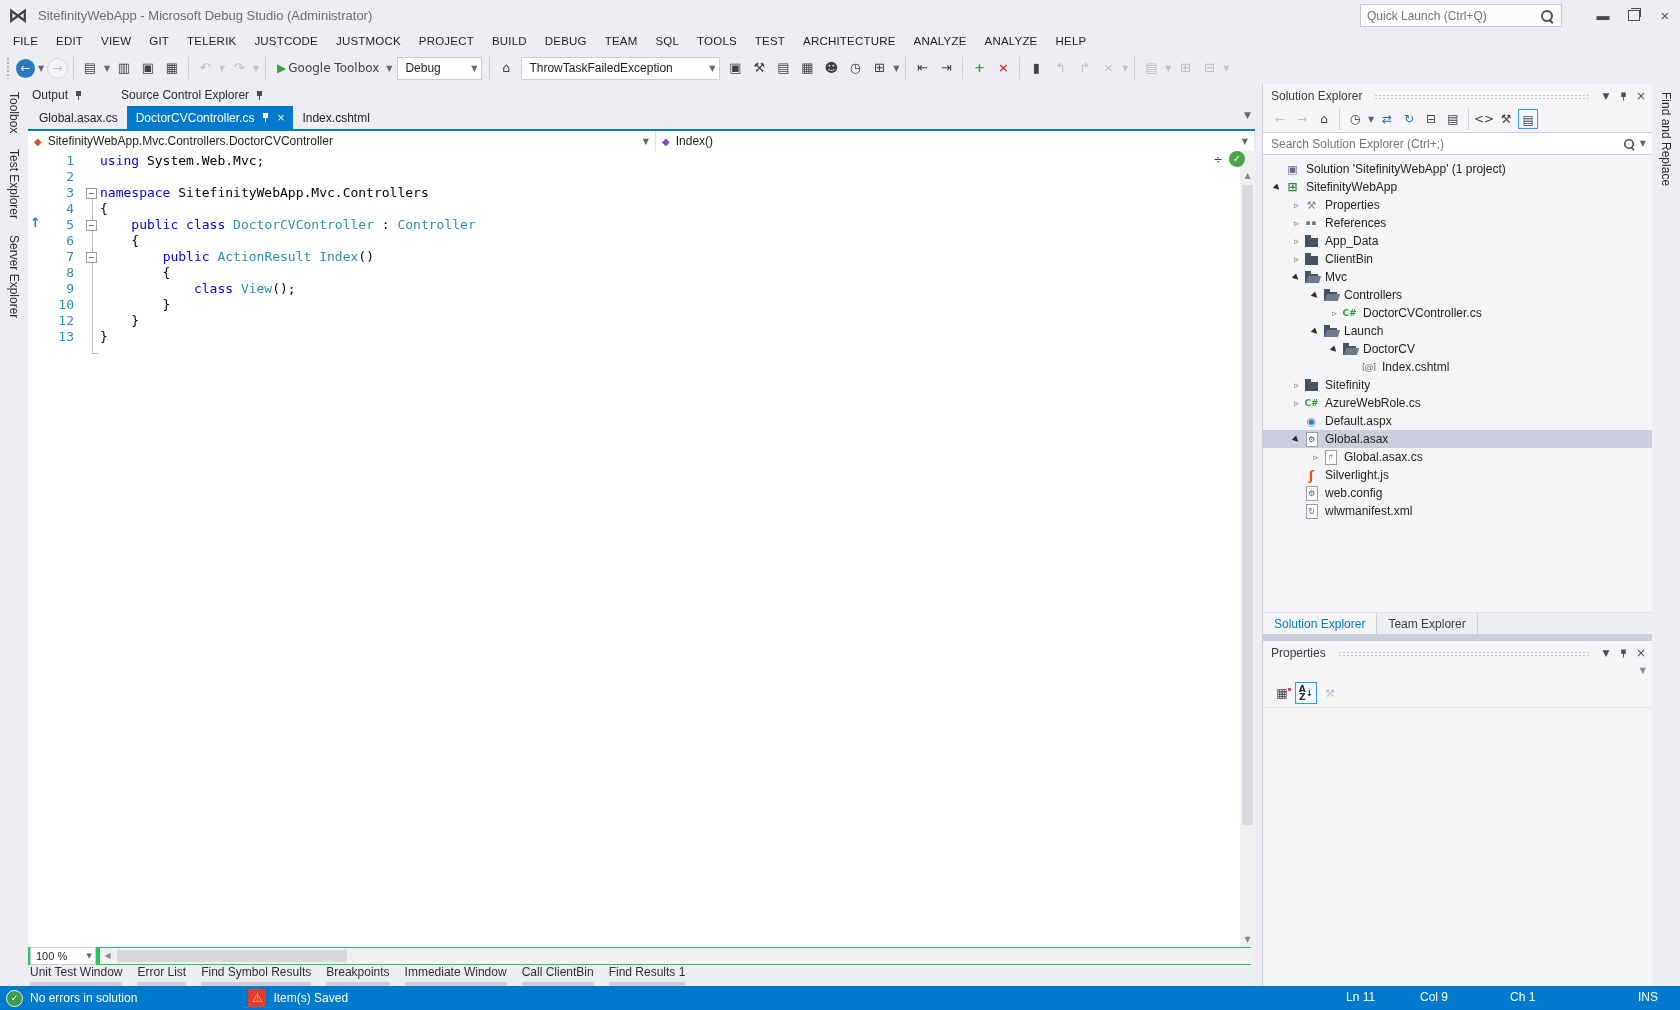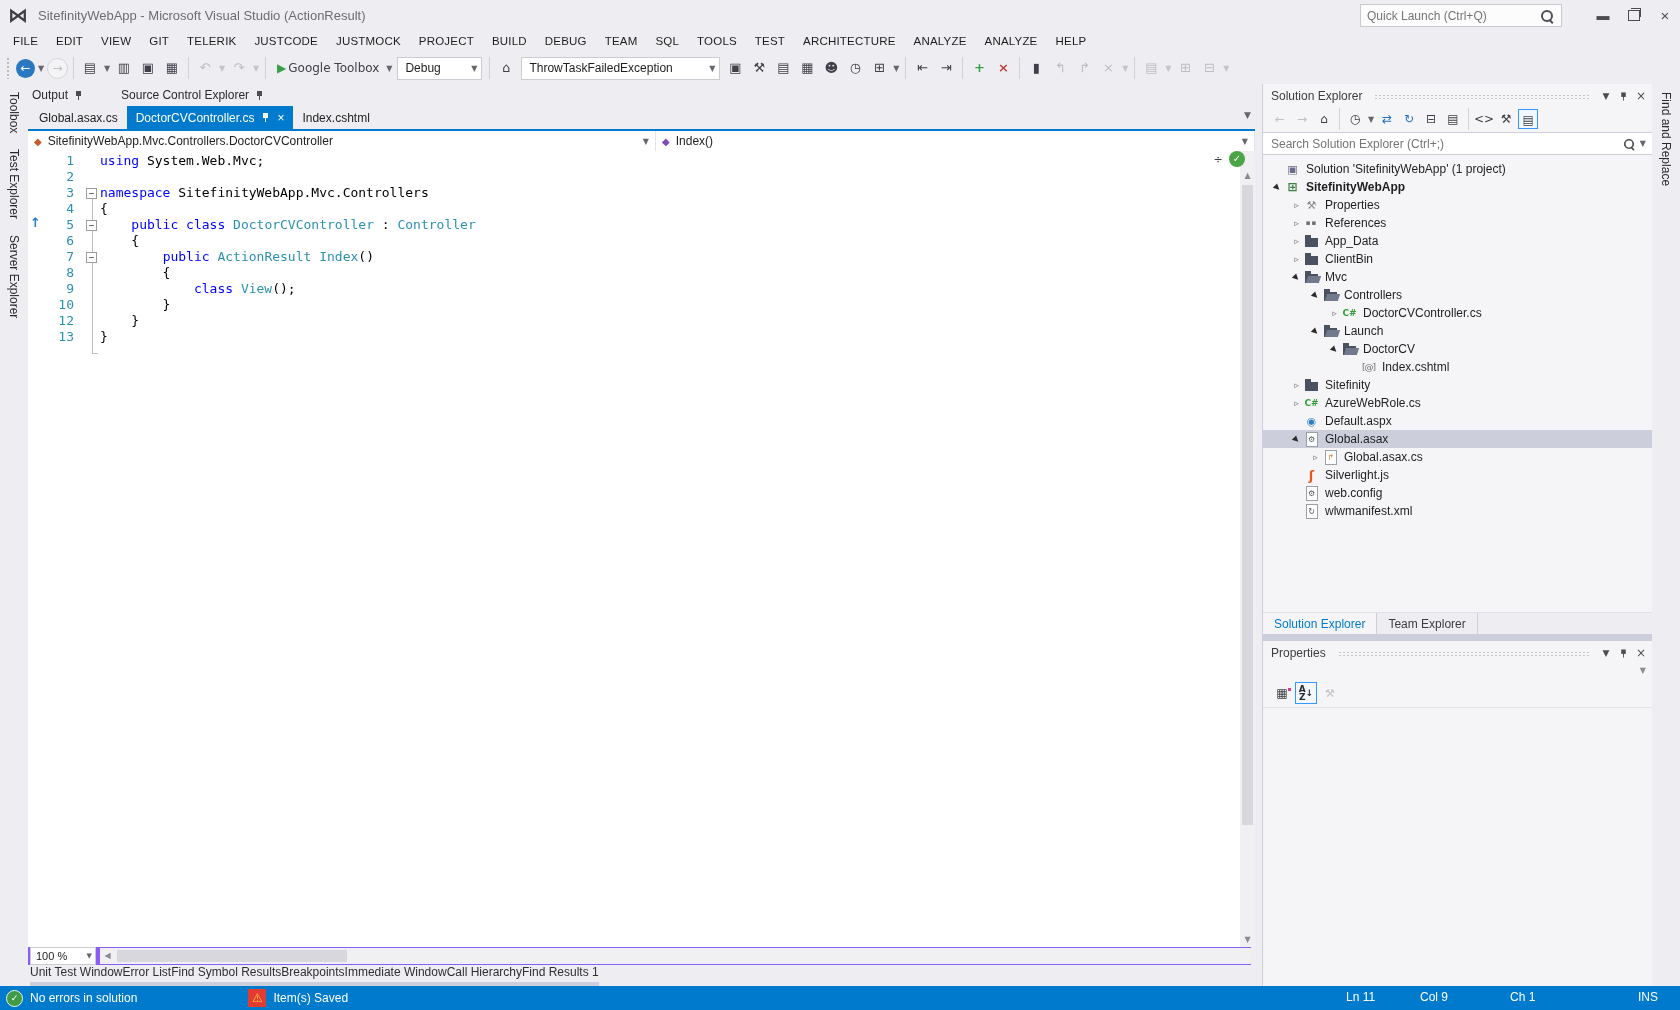--- a/index.html
+++ b/index.html
@@ -79,28 +79,28 @@
   .caret{display:inline-block;width:1px;height:13px;background:#000;vertical-align:-2px;}
   .clbox{position:absolute;left:70px;right:16px;top:0;bottom:0;border:1px solid #cdcdd8;pointer-events:none;}
   .upind{position:absolute;left:2px;top:131px;color:#2f78cf;font-size:13px;font-weight:bold;font-family:"DejaVu Sans",sans-serif;}
   
   .vsb{position:absolute;right:0;top:67px;width:15px;height:796px;background:#f0f0f3;}
   .vsb .sar{position:absolute;left:0;width:15px;height:15px;font-size:8px;color:#8a8a94;text-align:center;line-height:15px;font-family:"DejaVu Sans",sans-serif;}
   .vsb .thumb{position:absolute;left:2px;top:17px;width:11px;height:680px;background:#d7d7dd;}
   .split{position:absolute;right:30px;top:69px;width:14px;height:14px;font-size:11px;color:#3c3c44;text-align:center;line-height:14px;font-family:"DejaVu Sans",sans-serif;}
   .health{position:absolute;right:10px;top:67px;width:16px;height:16px;border-radius:50%;background:#4ba446;color:#fff;font-size:10px;line-height:16px;text-align:center;font-family:"DejaVu Sans",sans-serif;}
   
-  .ebotbar{position:absolute;left:0;top:863px;right:4px;height:18px;background:#8b5cf6;display:flex;align-items:center;}
+  .ebotbar{position:absolute;left:0;top:863px;right:4px;height:18px;background:#22c55e;display:flex;align-items:center;}
   .zoomcombo{width:56px;height:16px;background:#fff;border:1px solid #cbcbd2;display:flex;align-items:center;justify-content:space-between;font-size:11px;padding:0 3px 0 5px;margin-left:2px;}
   .zoomcombo .ca{font-size:7px;color:#66666e;}
   .hsb{flex:1;height:16px;background:#f0f0f3;position:relative;margin-left:4px;}
   .hsb .sar{position:absolute;left:0;top:0;width:15px;height:16px;font-size:8px;color:#8a8a94;line-height:16px;text-align:center;font-family:"DejaVu Sans",sans-serif;}
   .hsb .thumb{position:absolute;left:17px;top:2px;width:230px;height:12px;background:#d7d7dd;}
   
-  .btabs{position:absolute;left:0;top:881px;right:0;height:21px;display:flex;gap:0;padding-left:2px;}
+  .btabs{position:absolute;left:0;top:881px;right:0;height:21px;display:flex;gap:15px;padding-left:2px;}
   .btab{display:flex;flex-direction:column;font-size:12px;color:#2f2f33;}
   .btab .bar{height:5px;background:#cccedb;margin-top:3px;}
   
   .rpanel{position:absolute;right:28px;top:84px;width:390px;height:902px;background:#f5f5f8;border-left:1px solid #cccedb;box-sizing:border-box;}
   .phead{display:flex;align-items:center;height:20px;padding:2px 4px 0 8px;font-size:12px;color:#3c3c41;gap:6px;}
   .pdots{flex:1;height:7px;margin:2px 4px 0 6px;background-image:radial-gradient(#c4c4cc 1px,transparent 1.1px);background-size:4px 3px;}
   .phicon{font-size:9px;color:#4c4c52;width:14px;text-align:center;font-family:"DejaVu Sans",sans-serif;}
   .phead .pin{color:#4c4c52;transform:scale(.9);}
   .setools{display:flex;align-items:center;height:26px;padding-left:6px;}
   .sei{min-width:20px;height:20px;line-height:20px;text-align:center;font-size:12px;color:#3c3c44;margin:0 1px;font-family:"DejaVu Sans",sans-serif;}
@@ -110,21 +110,21 @@
   .sesearch{height:21px;border-top:1px solid #cccedb;border-bottom:1px solid #cccedb;background:#fff;display:flex;align-items:center;padding:0 6px;gap:5px;}
   .sesearch input{flex:1;border:none;outline:none;font-size:12px;color:#767680;background:transparent;font-family:inherit;}
   .sesearch .mag{transform:scale(.85);}
   .sesearch .ca{font-size:8px;color:#66666e;}
   .setree{position:absolute;left:0;top:76px;right:0;}
   .trow{height:18px;display:flex;align-items:center;font-size:12px;white-space:nowrap;}
   .trow.sel{background:#cccedb;}
   .tar{width:13px;font-size:9px;color:#6e6e74;text-align:center;font-family:"DejaVu Sans",sans-serif;}
   .tar.open{color:#2b2b2e;font-size:8px;transform:rotate(45deg);}
   .tlb{margin-left:1px;}
-  .tlb.b{font-weight:bold;}
+  .tlb.b{font-weight:normal;}
   .ti{width:17px;height:14px;display:inline-flex;align-items:center;justify-content:center;margin-right:4px;font-family:"DejaVu Sans",sans-serif;font-size:11px;flex:none;}
   .fico{width:13px;height:9px;background:#4a5260;position:relative;margin-top:3px;}
   .fico::before{content:"";position:absolute;left:0;top:-3px;width:6px;height:3px;background:#4a5260;}
   .fico.open::after{content:"";position:absolute;left:2px;top:2px;width:13px;height:7px;background:#707a8c;transform:skewX(-18deg);}
   .fpg{width:10px;height:13px;background:#fff;border:1px solid #9aa0a8;position:relative;display:inline-block;}
   .fov{position:absolute;left:-1px;top:1px;width:12px;text-align:center;font-size:8px;line-height:11px;color:#555;}
   .ti-cs{color:#2e9e36;font-weight:bold;font-size:9px;}
   .ti-cshtml{color:#6a6a70;font-size:9px;letter-spacing:-1px;}
   .ti-js{color:#e25a1b;font-weight:bold;font-size:13px;}
   .ti-aspx{color:#2f7fc1;font-size:11px;}
@@ -155,21 +155,21 @@
   .stitem{position:absolute;top:4px;}
   .st-ln{left:1330px;margin-left:16px;} .st-col{left:1420px;} .st-ch{left:1510px;} .st-ins{left:1638px;}
 </style>
 </head>
 <body>
 
 <div id="app">
 
   <div class="titlebar">
     <span class="vslogo ico">⋈</span>
-    <span class="apptitle">SitefinityWebApp - Microsoft Visual Studio (ActionResult)</span>
+    <span class="apptitle">SitefinityWebApp - Microsoft Debug Studio (Administrator)</span>
     <div class="qlwrap">
       <input placeholder="Quick Launch (Ctrl+Q)" style="">
       <span class="mag" style="margin-right:8px;"></span>
     </div>
     <div class="winbtns">
       <span class="wb">▬</span>
       <span class="wb-max"></span>
       <span class="wb" style="font-size:15px;">×</span>
     </div>
   </div>
@@ -411,21 +411,21 @@
         </div>
         <div class="btab">
           <span>Breakpoints</span>
           <span class="bar"></span>
         </div>
         <div class="btab">
           <span>Immediate Window</span>
           <span class="bar"></span>
         </div>
         <div class="btab">
-          <span>Call Hierarchy</span>
+          <span>Call ClientBin</span>
           <span class="bar"></span>
         </div>
         <div class="btab">
           <span>Find Results 1</span>
           <span class="bar"></span>
         </div>
       </div>
   </div>
 
   <div class="rpanel">

